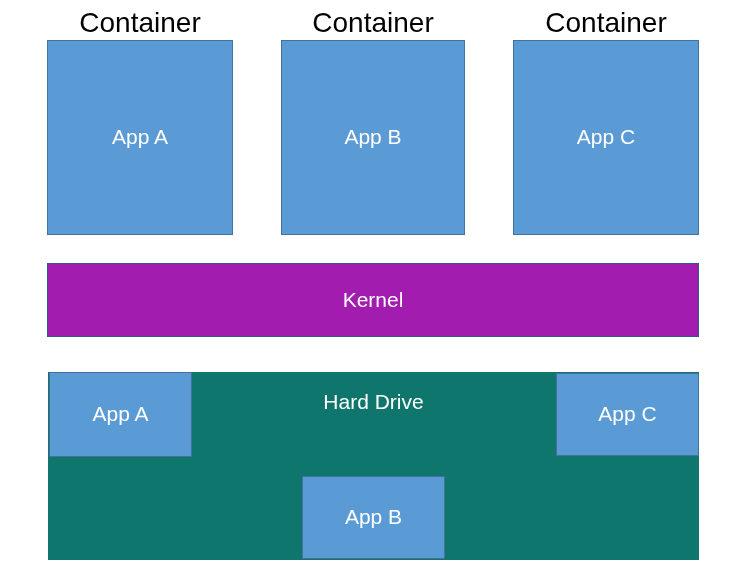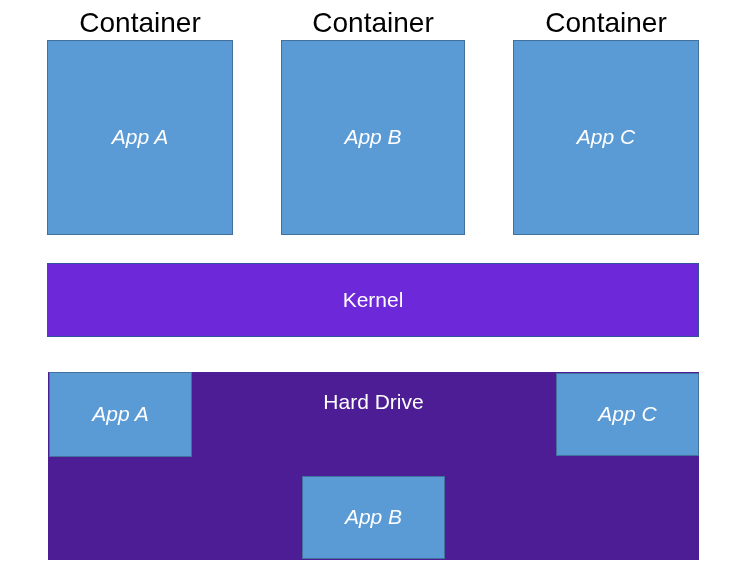--- a/index.html
+++ b/index.html
@@ -27,30 +27,29 @@
     align-items: center;
     justify-content: center;
     text-align: center;
     line-height: 1.15;
   }
   .app-box {
     background: #5b9bd5;
     border: 1px solid #41719c;
     color: #ffffff;
     font-size: 21px;
-    font-style: italic;
   }
   .kernel-box {
-    background: #6d28d9;
+    background: #a21caf;
     border: 1px solid #2f5597;
     color: #ffffff;
     font-size: 21px;
   }
   .disk-box {
-    background: #4c1d95;
+    background: #0f766e;
     border: none;
     color: #ffffff;
     font-size: 21px;
     align-items: flex-start;
     justify-content: center;
   }
   .disk-title {
     margin-top: 18px;
     display: block;
   }

